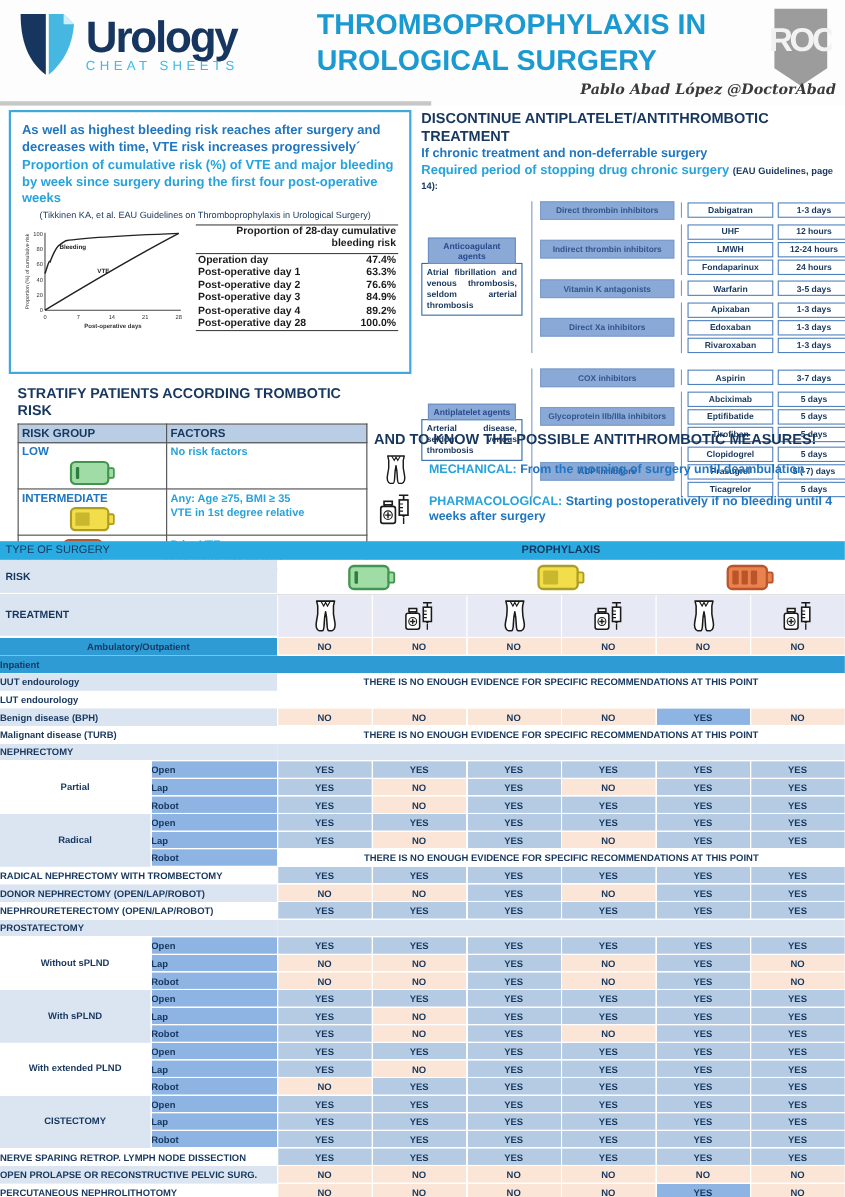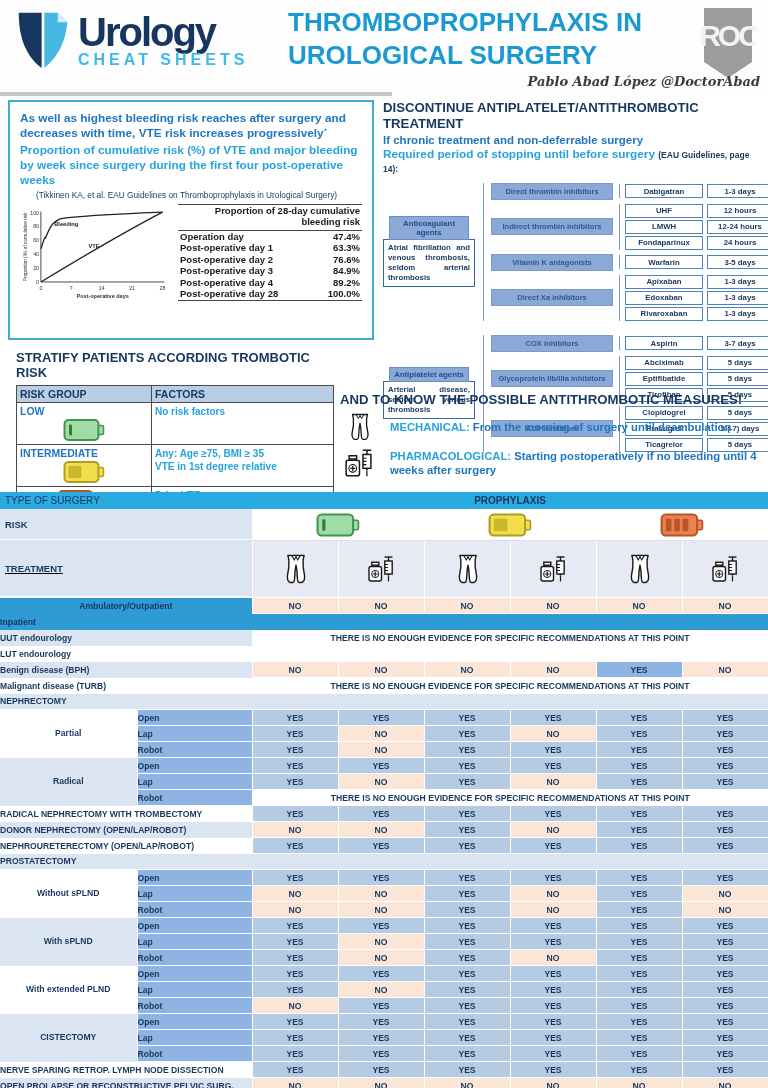--- a/index.html
+++ b/index.html
@@ -1,21 +1,21 @@
 <!DOCTYPE html>
 <html><head>
 <meta charset="utf-8">
 <style>
   html,body{margin:0;padding:0;background:#fff;width:768px;height:1088px;overflow:hidden;
     font-family:"Liberation Sans",sans-serif;-webkit-font-smoothing:antialiased;}
   
   #header{position:absolute;left:0;top:0;width:768px;height:96px;background:#fdfdfd;}
   #logo{position:absolute;left:14px;top:10px;display:flex;align-items:center;gap:6px;}
   #logo-text .t1{font-size:40px;font-weight:bold;color:#16355f;letter-spacing:-2px;line-height:38px;}
-  #logo-text .t2{font-size:16px;font-weight:bold;color:#3fb9e5;letter-spacing:4px;margin-top:0;}
+  #logo-text .t2{font-size:12px;font-weight:normal;color:#3fb9e5;letter-spacing:4px;margin-top:0;}
   #main-title{position:absolute;left:288px;top:6px;font-size:26px;font-weight:bold;color:#1b9ad2;line-height:33px;letter-spacing:0;}
   #signature{position:absolute;left:0;top:74px;width:760px;text-align:right;font-family:"DejaVu Serif",serif;
     font-style:italic;font-weight:bold;font-size:13px;color:#3a3a3a;}
   #roc{position:absolute;left:700px;top:6px;}
   #header-rule{position:absolute;left:0;top:92px;width:392px;height:4px;background:#c7c7c7;}
   
   #balance{position:absolute;left:8px;top:100px;width:366px;height:240px;border:2px solid #41a8dc;
     padding:6px 10px;box-sizing:border-box;}
   #balance h2{margin:0;font-size:13.5px;color:#17375e;line-height:1.3;}
   #balance .p1{margin:3px 0 0;font-size:11.8px;font-weight:bold;color:#2076c0;line-height:1.25;}
@@ -68,21 +68,21 @@
   .meas-text .lbl{color:#27a3dc;}
   
   #bigtable{position:absolute;left:0;top:492px;width:768px;}
   .bt-h1{display:flex;background:#29abe2;height:17px;align-items:center;}
   .bt-h1 .c1{width:252px;flex:none;font-weight:normal;font-size:10px;color:#17375e;padding-left:5px;box-sizing:border-box;}
   .bt-h1 .c2{flex:1;text-align:center;font-weight:bold;font-size:10px;color:#17375e;}
   .bt-risk{display:flex;height:31px;border-bottom:1px solid #e0e0e0;}
   .bt-risk .lab,.bt-treat .lab{width:252px;flex:none;background:#dbe5f1;font-weight:bold;font-size:9.5px;
     color:#17375e;display:flex;align-items:center;padding-left:5px;box-sizing:border-box;border-bottom:1px solid #fff;}
   .bt-risk .zone{width:172px;flex:none;display:flex;align-items:center;justify-content:center;background:#fff;}
-  .bt-treat{display:flex;height:56px;text-decoration:underline;}
+  .bt-treat{display:flex;height:38px;}
   .bt-treat .cell{width:86px;flex:none;background:#e7eaf4;display:flex;align-items:center;justify-content:center;
     border-left:1px solid #fff;box-sizing:border-box;}
   #bt-tab{width:768px;border-collapse:collapse;table-layout:fixed;}
   #bt-tab td{height:16px;padding:0;font-size:8.6px;color:#17375e;font-weight:bold;overflow:hidden;
     white-space:nowrap;box-sizing:border-box;}
   td.rowlab{padding-left:5px;text-align:left;}
   td.grp{text-align:center;vertical-align:middle;white-space:normal;line-height:1.15;}
   td.sub{background:#8db4e2;padding-left:5px;border:1px solid #fff;}
   td.yes{background:#b4cbe3;text-align:center;border:1px solid #fff;}
   td.no{background:#fbe5d6;text-align:center;border:1px solid #fff;}
@@ -217,21 +217,21 @@
           <span>100.0%</span>
         </div>
     </div>
   </div>
 </div>
 
 <div id="discontinue">
   <h2>DISCONTINUE ANTIPLATELET/ANTITHROMBOTIC TREATMENT</h2>
   <p class="p1">If chronic treatment and non-deferrable surgery</p>
   <p class="p2">
-    <span>Required period of stopping until before surgery</span> <span class="small">(EAU Guidelines, page 14):</span>
+    <span>Required period of stopping drug chronic surgery</span> <span class="small">(EAU Guidelines, page 14):</span>
   </p>
   <div class="fc">
     <div class="fc-agent">
       <div class="fc-agent-head">Anticoagulant agents</div>
       <div class="fc-agent-body">Atrial fibrillation and venous thrombosis, seldom arterial thrombosis</div>
     </div>
     <div class="fc-branches" id="fc1-branches">
         <div class="fc-branch">
           <div class="fc-cat">Direct thrombin inhibitors</div>
           <div class="fc-pairs">

